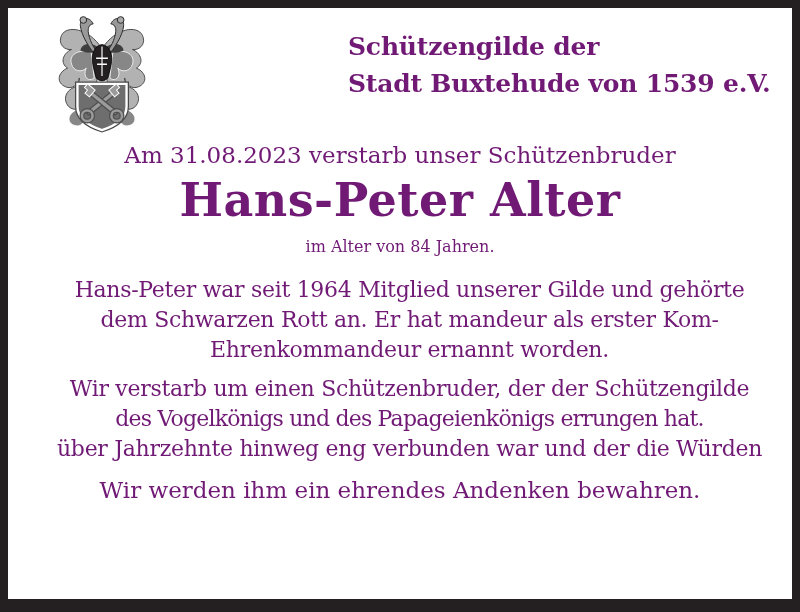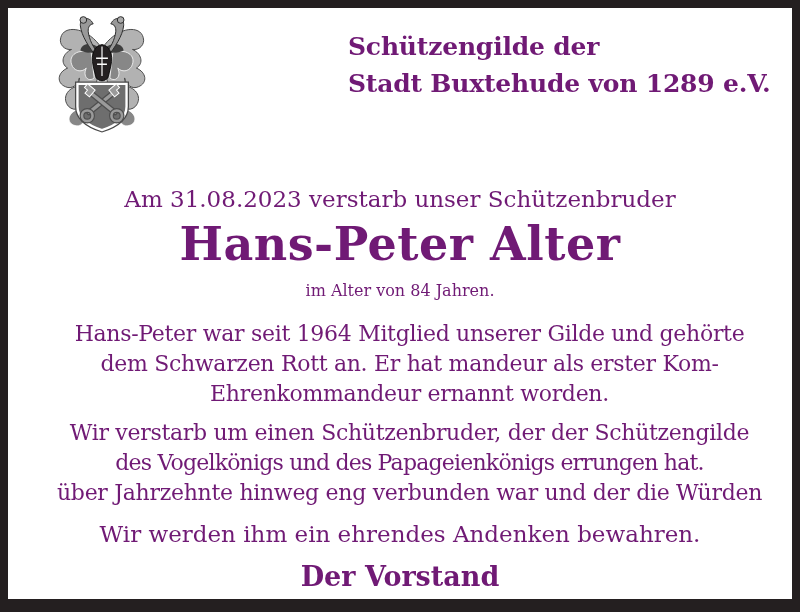--- a/index.html
+++ b/index.html
@@ -11,21 +11,21 @@
     color:#701a75;
   }
   .crest {
     position:absolute; left:38px; top:4px; width:112px; height:126px;
   }
   .org-block {
     position:absolute; left:340px; top:20px;
     font-weight:bold; font-size:25px; line-height:37px;
     letter-spacing:-0.2px; white-space:nowrap; text-align:left;
   }
-  .content { position:absolute; left:0; top:0; right:0; text-align:center;margin-top:44px; }
+  .content { position:absolute; left:0; top:0; right:0; text-align:center; }
   .intro   { margin-top:132px; font-size:23px; line-height:30px; white-space:nowrap; }
   .name    { margin-top:3px; font-size:46px; line-height:55px; font-weight:bold; letter-spacing:0.5px; white-space:nowrap; }
   .ageline { margin-top:4px; font-size:16px; line-height:30px; white-space:nowrap; }
   .para    { margin-top:13px; font-size:22px; line-height:30px;padding-left:19px; }
   .para.second { margin-top:9px; }
   .para .pline { white-space:nowrap; letter-spacing:-0.3px; }
   .para.second .pline:nth-child(2) { letter-spacing:-0.8px; }
   .closing { margin-top:11px; font-size:23px; line-height:30px; white-space:nowrap;text-align:center; }
   .signature { margin-top:11px; font-size:27px; line-height:34px; font-weight:bold; white-space:nowrap; }
 </style>
@@ -70,37 +70,36 @@
         <circle cx="42" cy="104.5" r="5.4" fill="none" stroke="#4f4f4f" stroke-width="5"></circle>
         <circle cx="42" cy="104.5" r="5.4" fill="none" stroke="#9a9a9a" stroke-width="2.6"></circle>
         <path d="M66,74 h10 v5 h-4 v4 h-6 z" transform="rotate(-40 71 79)" fill="#9a9a9a" stroke="#ffffff" stroke-width="1"></path>
       </g>
       <use href="#keyA" transform="matrix(-1,0,0,1,114,0)"></use>
     </g>
   </svg>
 
   <div class="org-block">
     <div>Schützengilde der</div>
-    <div>Stadt Buxtehude von 1289 e.V.</div>
+    <div>Stadt Buxtehude von 1539 e.V.</div>
   </div>
 
   <div class="content">
     <div class="intro">Am 31.08.2023 verstarb unser Schützenbruder</div>
     <div class="name">Hans-Peter Alter</div>
     <div class="ageline">im Alter von 84 Jahren.</div>
 
     <div class="para">
       <div class="pline">Hans-Peter war seit 1964 Mitglied unserer Gilde und gehörte</div>
       <div class="pline">dem Schwarzen Rott an. Er hat mandeur als erster Kom-</div>
       <div class="pline">Ehrenkommandeur ernannt worden.</div>
     </div>
 
     <div class="para second">
       <div class="pline">Wir verstarb um einen Schützenbruder, der der Schützengilde</div>
       <div class="pline">des Vogelkönigs und des Papageienkönigs errungen hat.</div>
       <div class="pline">über Jahrzehnte hinweg eng verbunden war und der die Würden</div>
     </div>
 
     <div class="closing">Wir werden ihm ein ehrendes Andenken bewahren.</div>
-    <div class="signature">Der Vorstand</div>
   </div>
 
 </div>
 
 </body></html>

